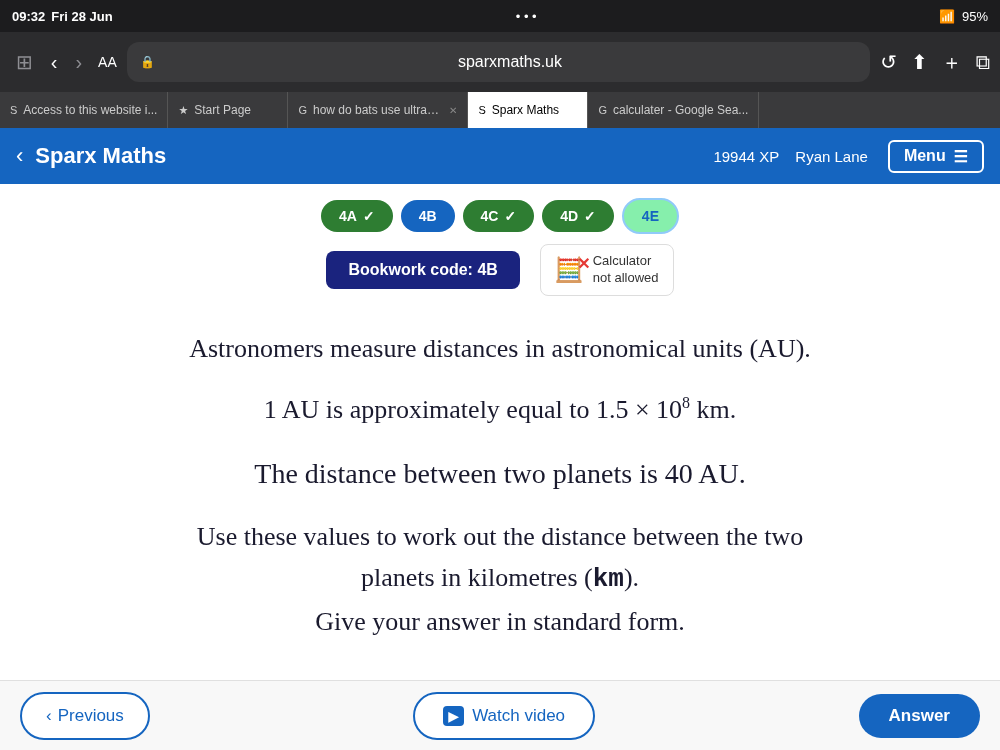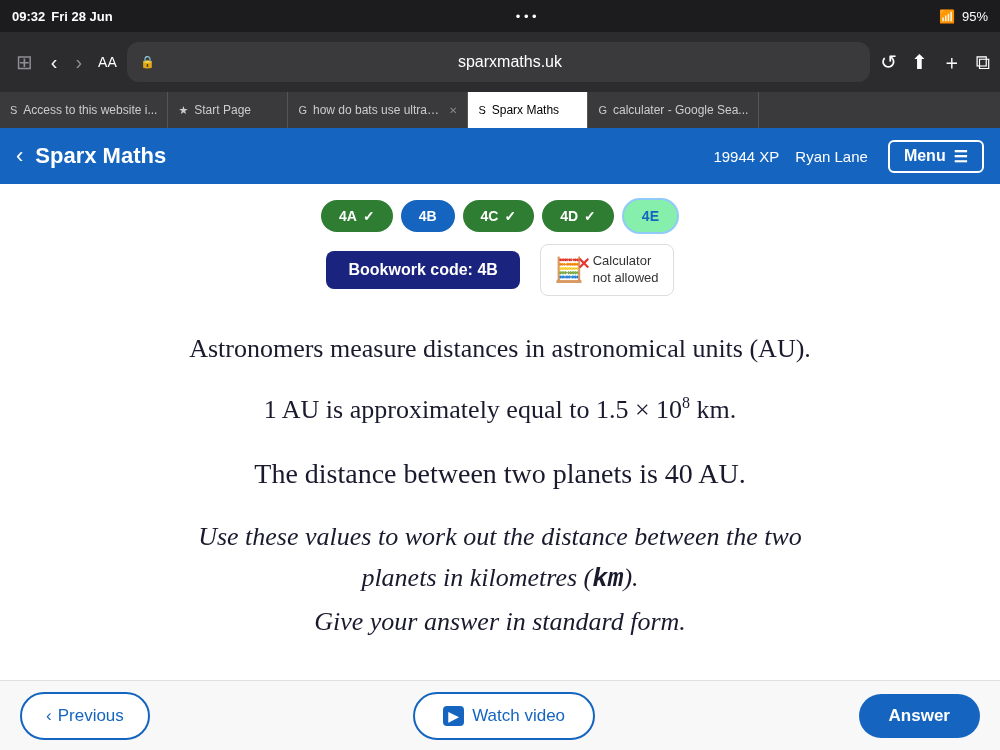--- a/index.html
+++ b/index.html
@@ -113,21 +113,21 @@
       line-height: 1.8;
     }
     .math-line {
       font-size: 26px;
       color: #1a1a2e;
       margin-bottom: 14px;
       font-family: 'Times New Roman', Times, serif;
     }
     sup { font-size: 16px; }
     .math-distance { font-size: 28px; margin: 16px 0; font-family: 'Times New Roman', Times, serif; color: #1a1a2e; }
-    .math-question { font-size: 26px; margin: 10px 0; font-family: 'Times New Roman', Times, serif; color: #1a1a2e; line-height: 1.6; font-style: italic; }
+    .math-question { font-size: 26px; margin: 10px 0; font-family: 'Times New Roman', Times, serif; color: #1a1a2e; line-height: 1.6; }
     .km-mono { font-family: 'Courier New', monospace; font-weight: 600; }
 
     
     .bottom-nav {
       position: absolute; bottom: 0; left: 0; right: 0;
       background: #f8f8f8;
       display: flex; justify-content: space-between; align-items: center;
       padding: 14px 20px;
       border-top: 1px solid #e0e0e0;
       height: 70px;

